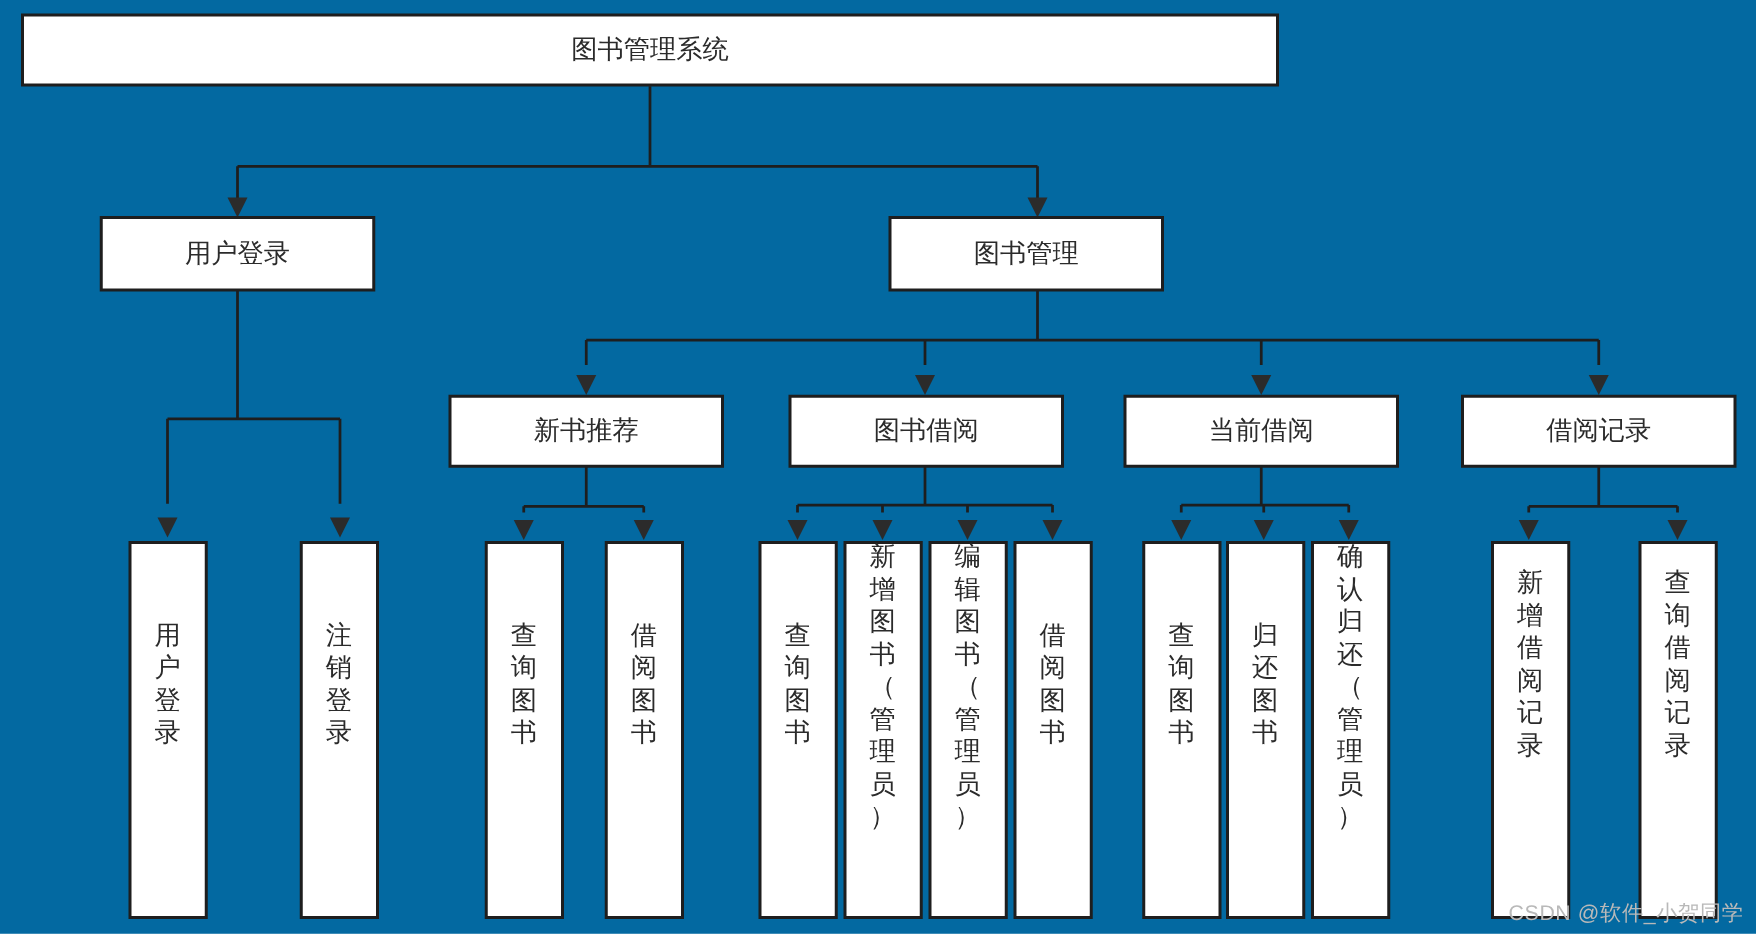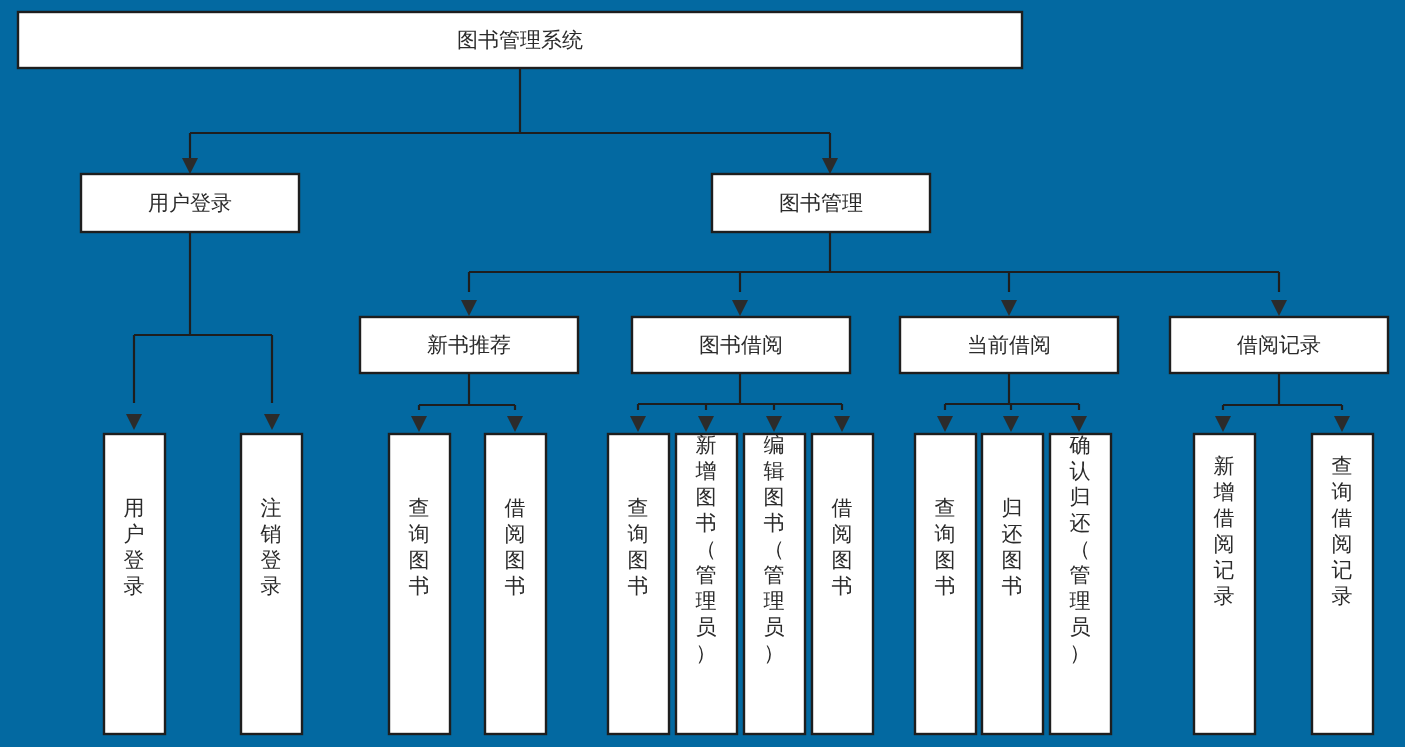--- a/index.html
+++ b/index.html
@@ -286,14 +286,15 @@
       <text class="node-text-vertical" x="1224" y="473"><tspan x="1224" y="473">新</tspan><tspan x="1224" y="499">增</tspan><tspan x="1224" y="525">借</tspan><tspan x="1224" y="551">阅</tspan><tspan x="1224" y="577">记</tspan><tspan x="1224" y="603">录</tspan></text>
     </g>
 
     <g>
       <rect class="node-box" x="1312" y="434" width="61" height="300"></rect>
       <text class="node-text-vertical" x="1342" y="473"><tspan x="1342" y="473">查</tspan><tspan x="1342" y="499">询</tspan><tspan x="1342" y="525">借</tspan><tspan x="1342" y="551">阅</tspan><tspan x="1342" y="577">记</tspan><tspan x="1342" y="603">录</tspan></text>
     </g>
 
   </svg>
 
+  <div class="watermark">CSDN @软件_小贺同学</div>
 
 </div>
 
 </body></html>

